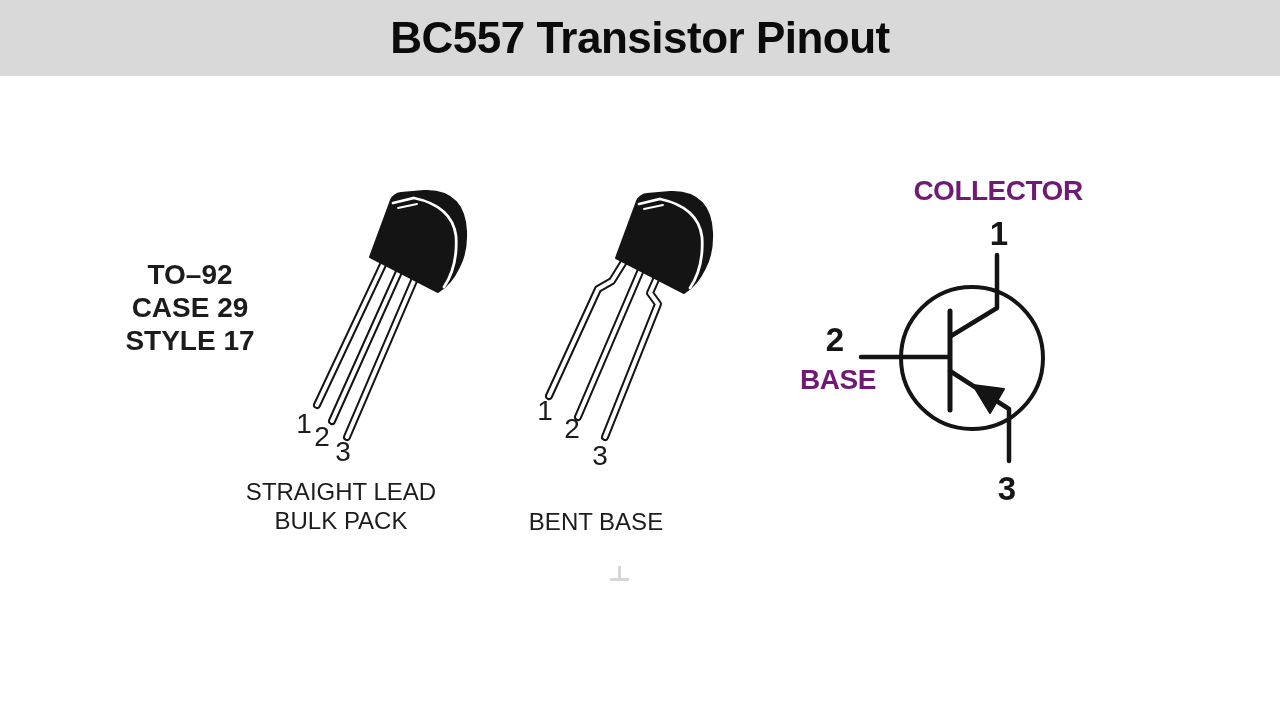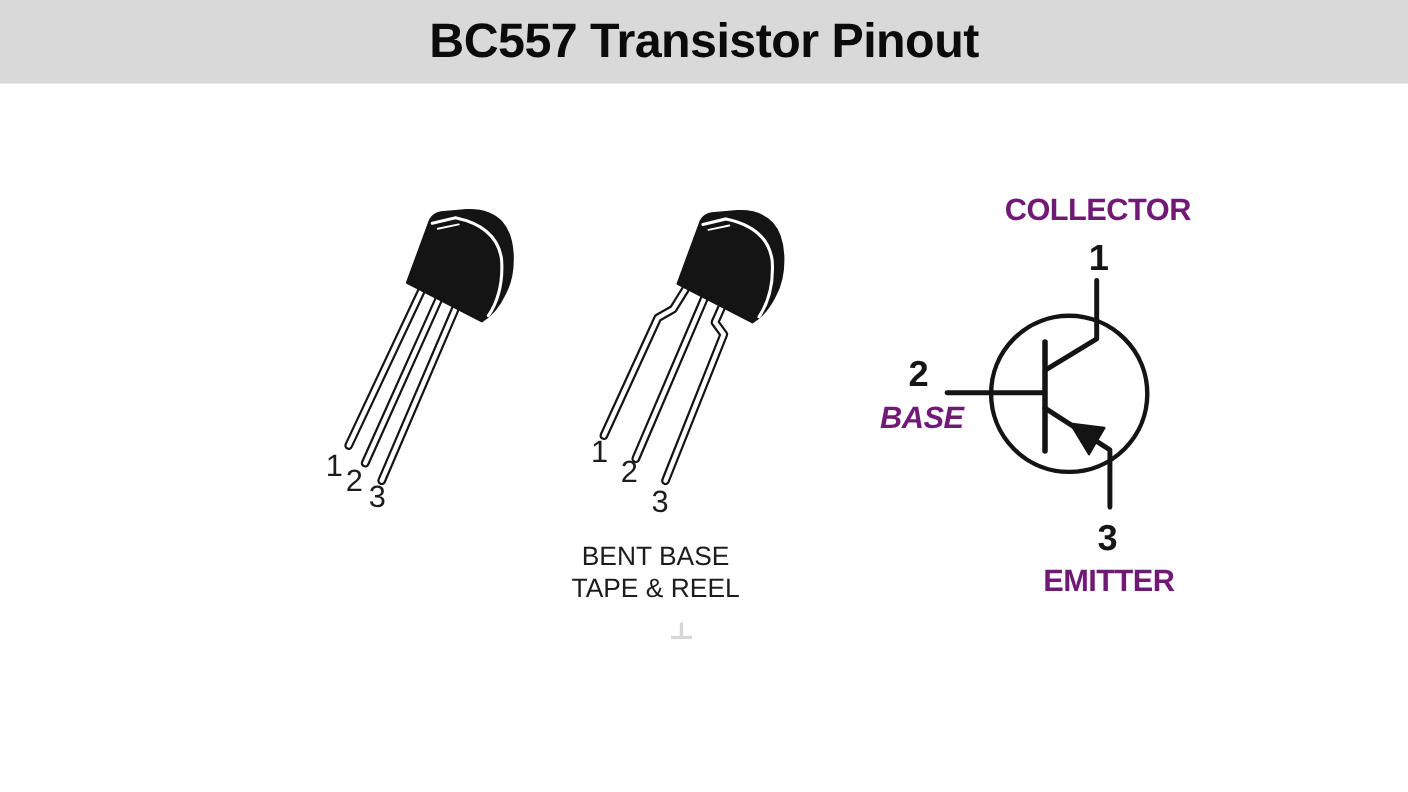--- a/index.html
+++ b/index.html
@@ -84,38 +84,45 @@
     <g fill="none" stroke="#141414" stroke-linecap="round" stroke-linejoin="round">
       <circle cx="972" cy="358" r="71" stroke-width="4"></circle>
       <path d="M 950,311 L 950,410" stroke-width="5"></path>
       <path d="M 861,357 L 948,357" stroke-width="4.5"></path>
       <path d="M 997,255 L 997,308 L 951,336" stroke-width="4.5"></path>
       <path d="M 950,371 L 1009,409 L 1009,461" stroke-width="4.5"></path>
       <polygon points="973,385 1004,389 990,413" fill="#141414" stroke="#141414" stroke-width="2"></polygon>
     </g>
   </svg>
 
+  <div class="lbl pkg-info" style="left:190px;top:307px;">
+    <div>TO–92</div>
+    <div>CASE 29</div>
+    <div>STYLE 17</div>
+  </div>
 
   <div class="lbl pin-num" style="left:304px;top:424px;">1</div>
   <div class="lbl pin-num" style="left:322px;top:437px;">2</div>
   <div class="lbl pin-num" style="left:343px;top:452px;">3</div>
 
+  <div class="lbl caption" style="left:341px;top:506px;">
+    <div>STRAIGHT LEAD</div>
+    <div>BULK PACK</div>
+  </div>
 
   <div class="lbl pin-num" style="left:545px;top:411px;">1</div>
   <div class="lbl pin-num" style="left:572px;top:429px;">2</div>
   <div class="lbl pin-num" style="left:600px;top:456px;">3</div>
 
   <div class="lbl caption" style="left:596px;top:521px;">
     <div>BENT BASE</div>
-    <div>TAPE &amp; REEL</div>
   </div>
 
   <div class="ghost-mark" style="left:618px;top:566px;width:3px;height:13px;"></div>
   <div class="ghost-mark" style="left:610px;top:578px;width:19px;height:3px;"></div>
 
   <div class="lbl sch-label" style="left:998px;top:191px;">COLLECTOR</div>
   <div class="lbl sch-pin" style="left:999px;top:234px;">1</div>
   <div class="lbl sch-pin" style="left:835px;top:340px;">2</div>
-  <div class="lbl sch-label" style="left:838px;top:380px;font-style:italic;">BASE</div>
+  <div class="lbl sch-label" style="left:838px;top:380px;">BASE</div>
   <div class="lbl sch-pin" style="left:1007px;top:489px;">3</div>
-  <div class="lbl sch-label" style="left:1008px;top:528px;">EMITTER</div>
 
 </div>
 
 </body></html>

